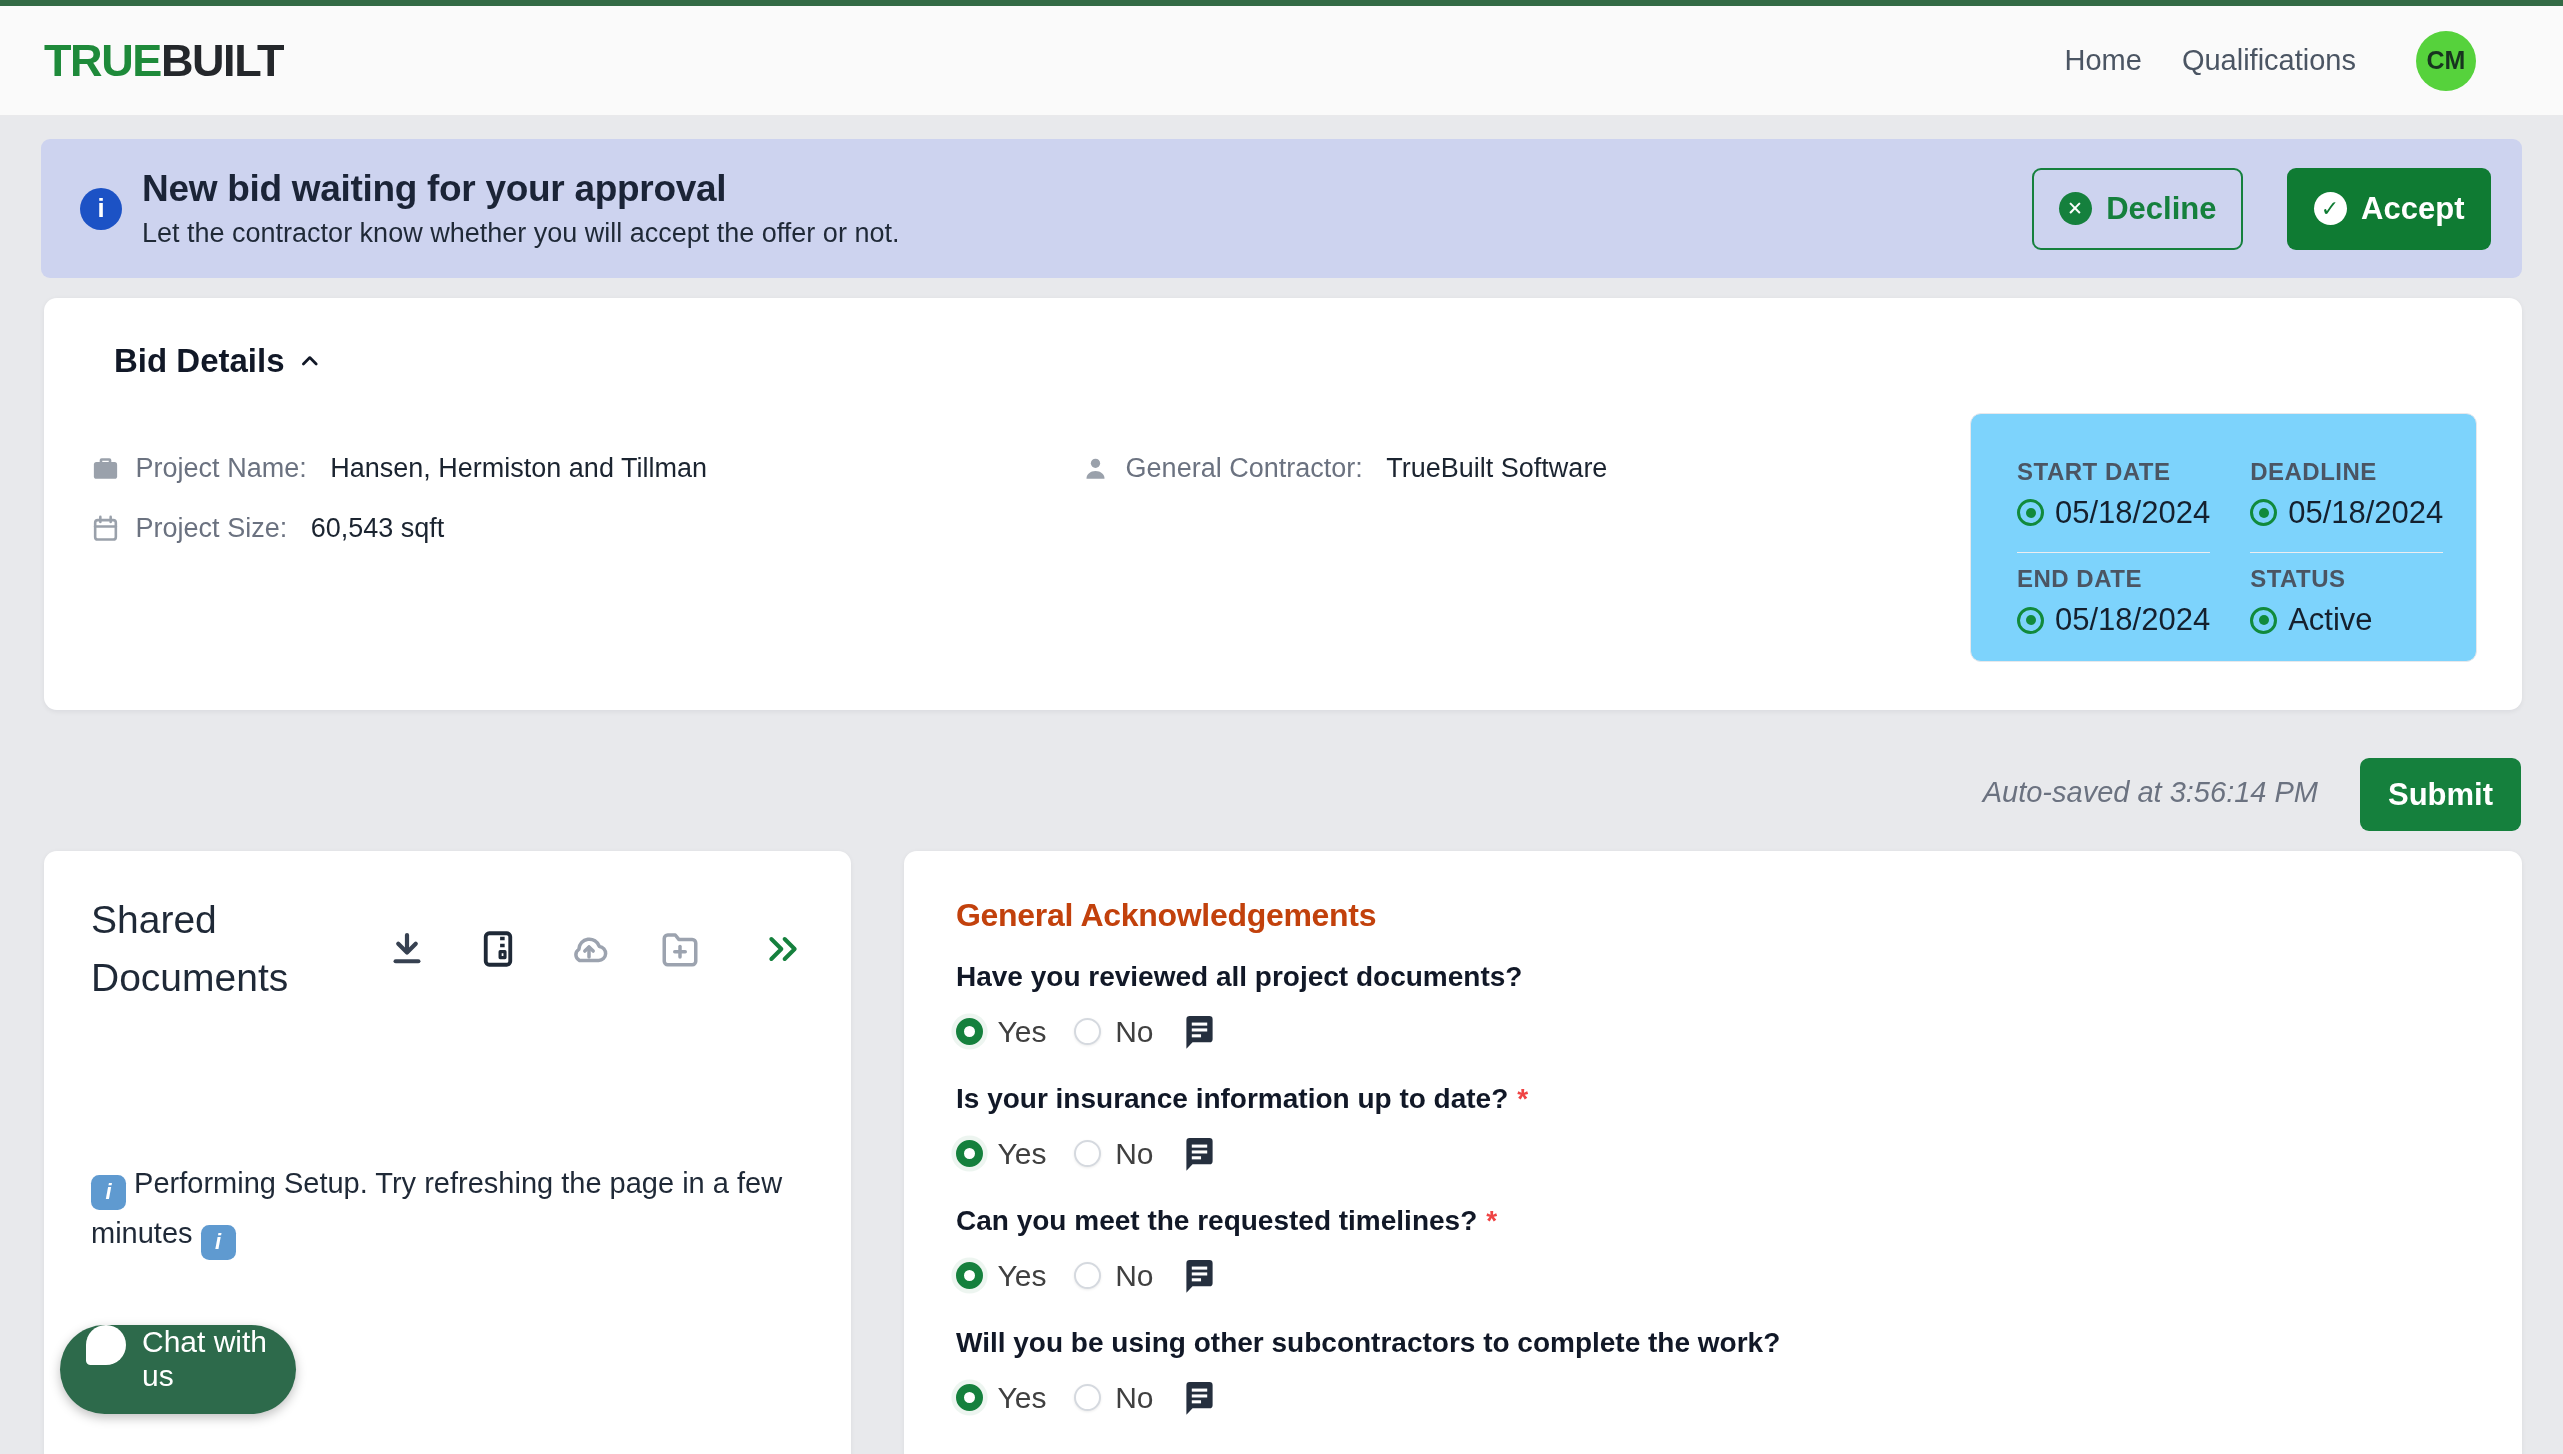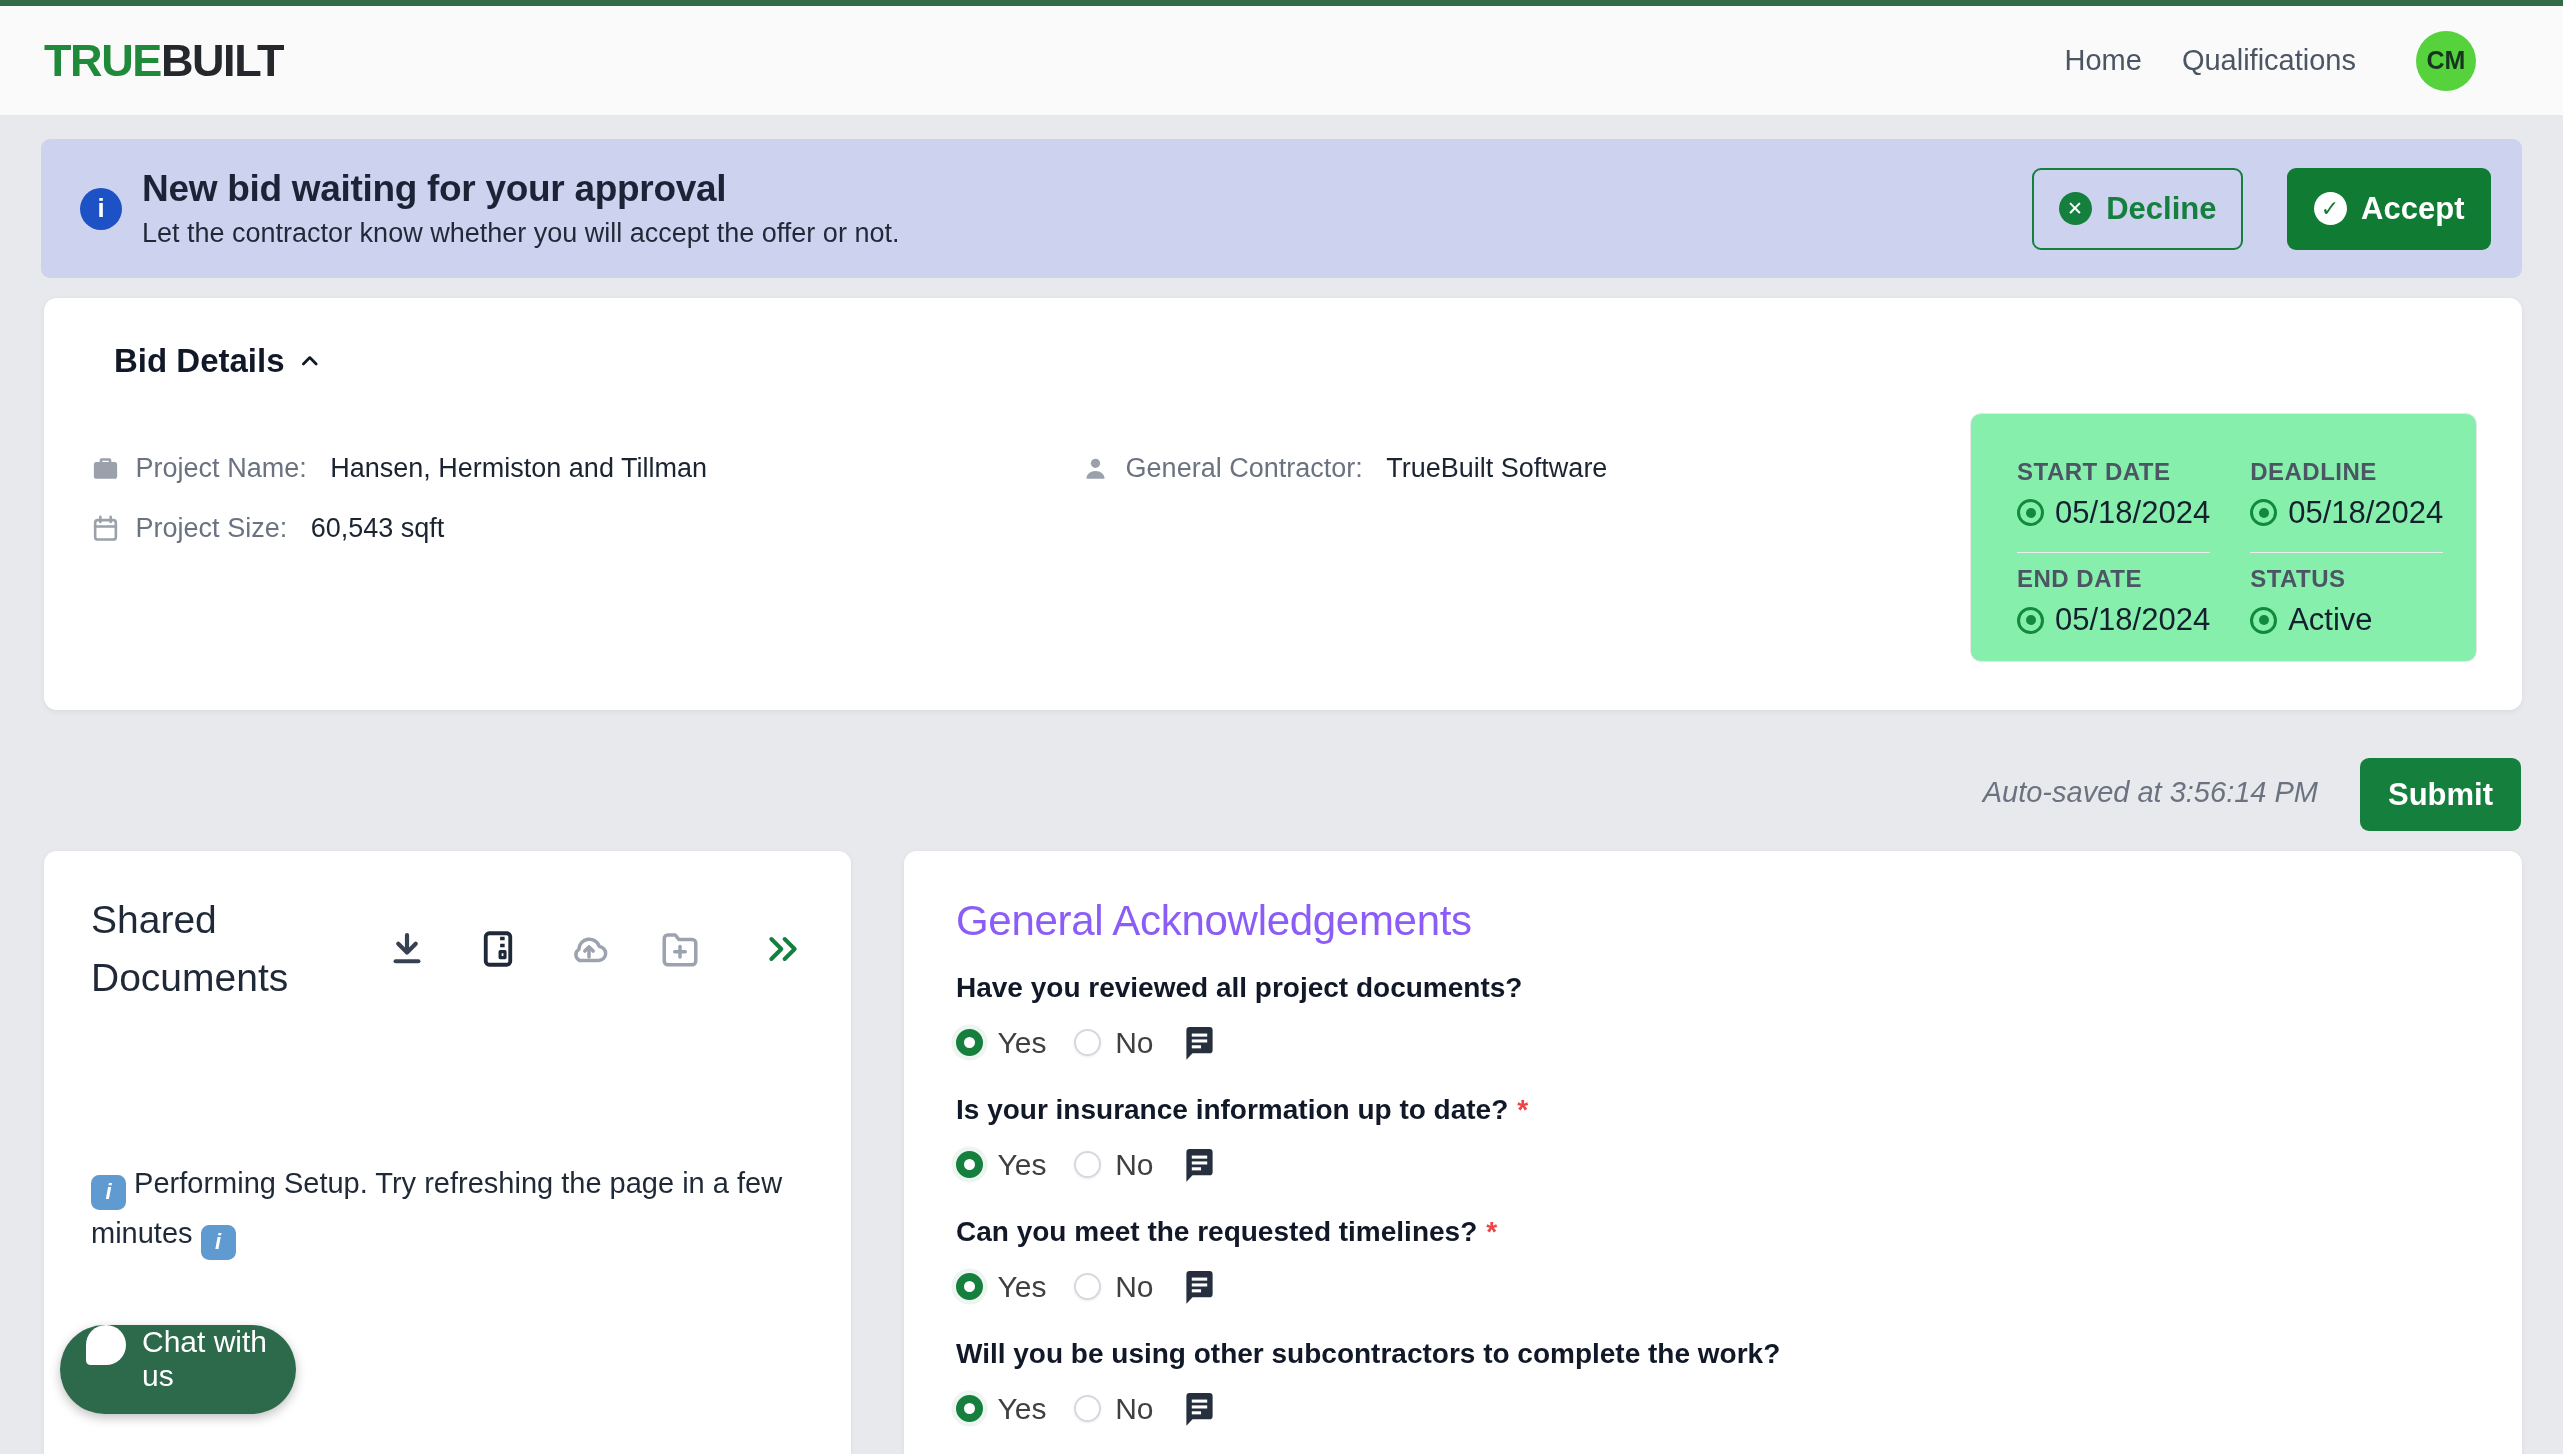--- a/index.html
+++ b/index.html
@@ -55,21 +55,21 @@
   .bid-title-row { position:absolute; left:70px; top:44px; display:flex; align-items:center; gap:12.8px; cursor:pointer; }
   .bid-title { font-size:33px; font-weight:700; color:#111827; }
   .field-row { position:absolute; display:flex; align-items:center; gap:14.6px;margin-top:10px; }
   .f1 { left:46px; top:145px; }
   .f2 { left:46px; top:205px; }
   .f3 { left:1036px; top:145px; }
   .field-label { font-size:27px; color:#6b7280; }
   .field-value { font-size:27px; color:#1b2430; margin-left:9px; }
   .dates-panel {
     position:absolute; left:1926px; top:115px; width:507px; height:249px;
-    background:#86efac; border:1.8px solid #e7e8ec; border-radius:11px;
+    background:#7dd3fc; border:1.8px solid #e7e8ec; border-radius:11px;
     display:grid; grid-template-columns:1fr 1fr; column-gap:40px;
     padding:31px 40px 22px 46px;
   }
   .date-cell { padding-top:12.8px; }
   .cell-top { border-bottom:1.8px solid #ededf0; padding-bottom:20px; }
   .date-label { font-size:24px; font-weight:700; color:#4b5563; letter-spacing:0.5px; }
   .date-value { margin-top:9px; display:flex; align-items:center; gap:11px;
                 font-size:31px; color:#15202e; }
   .target { width:27px; height:27px; border:3.2px solid #118a3c; border-radius:50%; flex:none;
             display:flex; align-items:center; justify-content:center; }
@@ -102,21 +102,21 @@
     display:flex; padding:0 25.6px; gap:16.4px; cursor:pointer;
   }
   .chat-bubble { width:40px; height:40px; background:#ffffff; border-radius:20px 20px 20px 4.6px; flex:none; }
   .chat-label { color:#ffffff; font-size:30px; font-weight:500; }
   
   .ack-card {
     position:absolute; left:904px; top:851px; width:1618px; height:639px;
     background:#ffffff; border-radius:12.8px; box-shadow:0 1.8px 5.5px rgba(20,20,40,0.06);
     padding:46px 52px;
   }
-  .ack-title { font-size:42px; font-weight:400; color:#8b5cf6; letter-spacing:-0.3px; }
+  .ack-title { font-size:32px; font-weight:700; color:#c2410c; letter-spacing:-0.3px; }
   .q-block { margin-top:33px; }
   .q-block.first { margin-top:27px; }
   .q-label { font-size:28px; font-weight:700; color:#111827; }
   .req { color:#ef4444; margin-left:9px; font-weight:700; }
   .radio-row { display:flex; align-items:center; margin-top:20px; }
   .radio { width:27px; height:27px; border-radius:50%; background:#ffffff; flex:none; }
   .radio.checked { border:8.2px solid #15803d; box-shadow:0 0 0 4.6px rgba(21,128,61,0.08); }
   .radio.unchecked { border:2.7px solid #d5d9df; box-shadow:0 0.9px 2.7px rgba(0,0,0,0.08); }
   .radio-label { font-size:30px; color:#404040; margin-left:14.6px; }
   .radio + .radio-label + .radio { margin-left:27px; }

